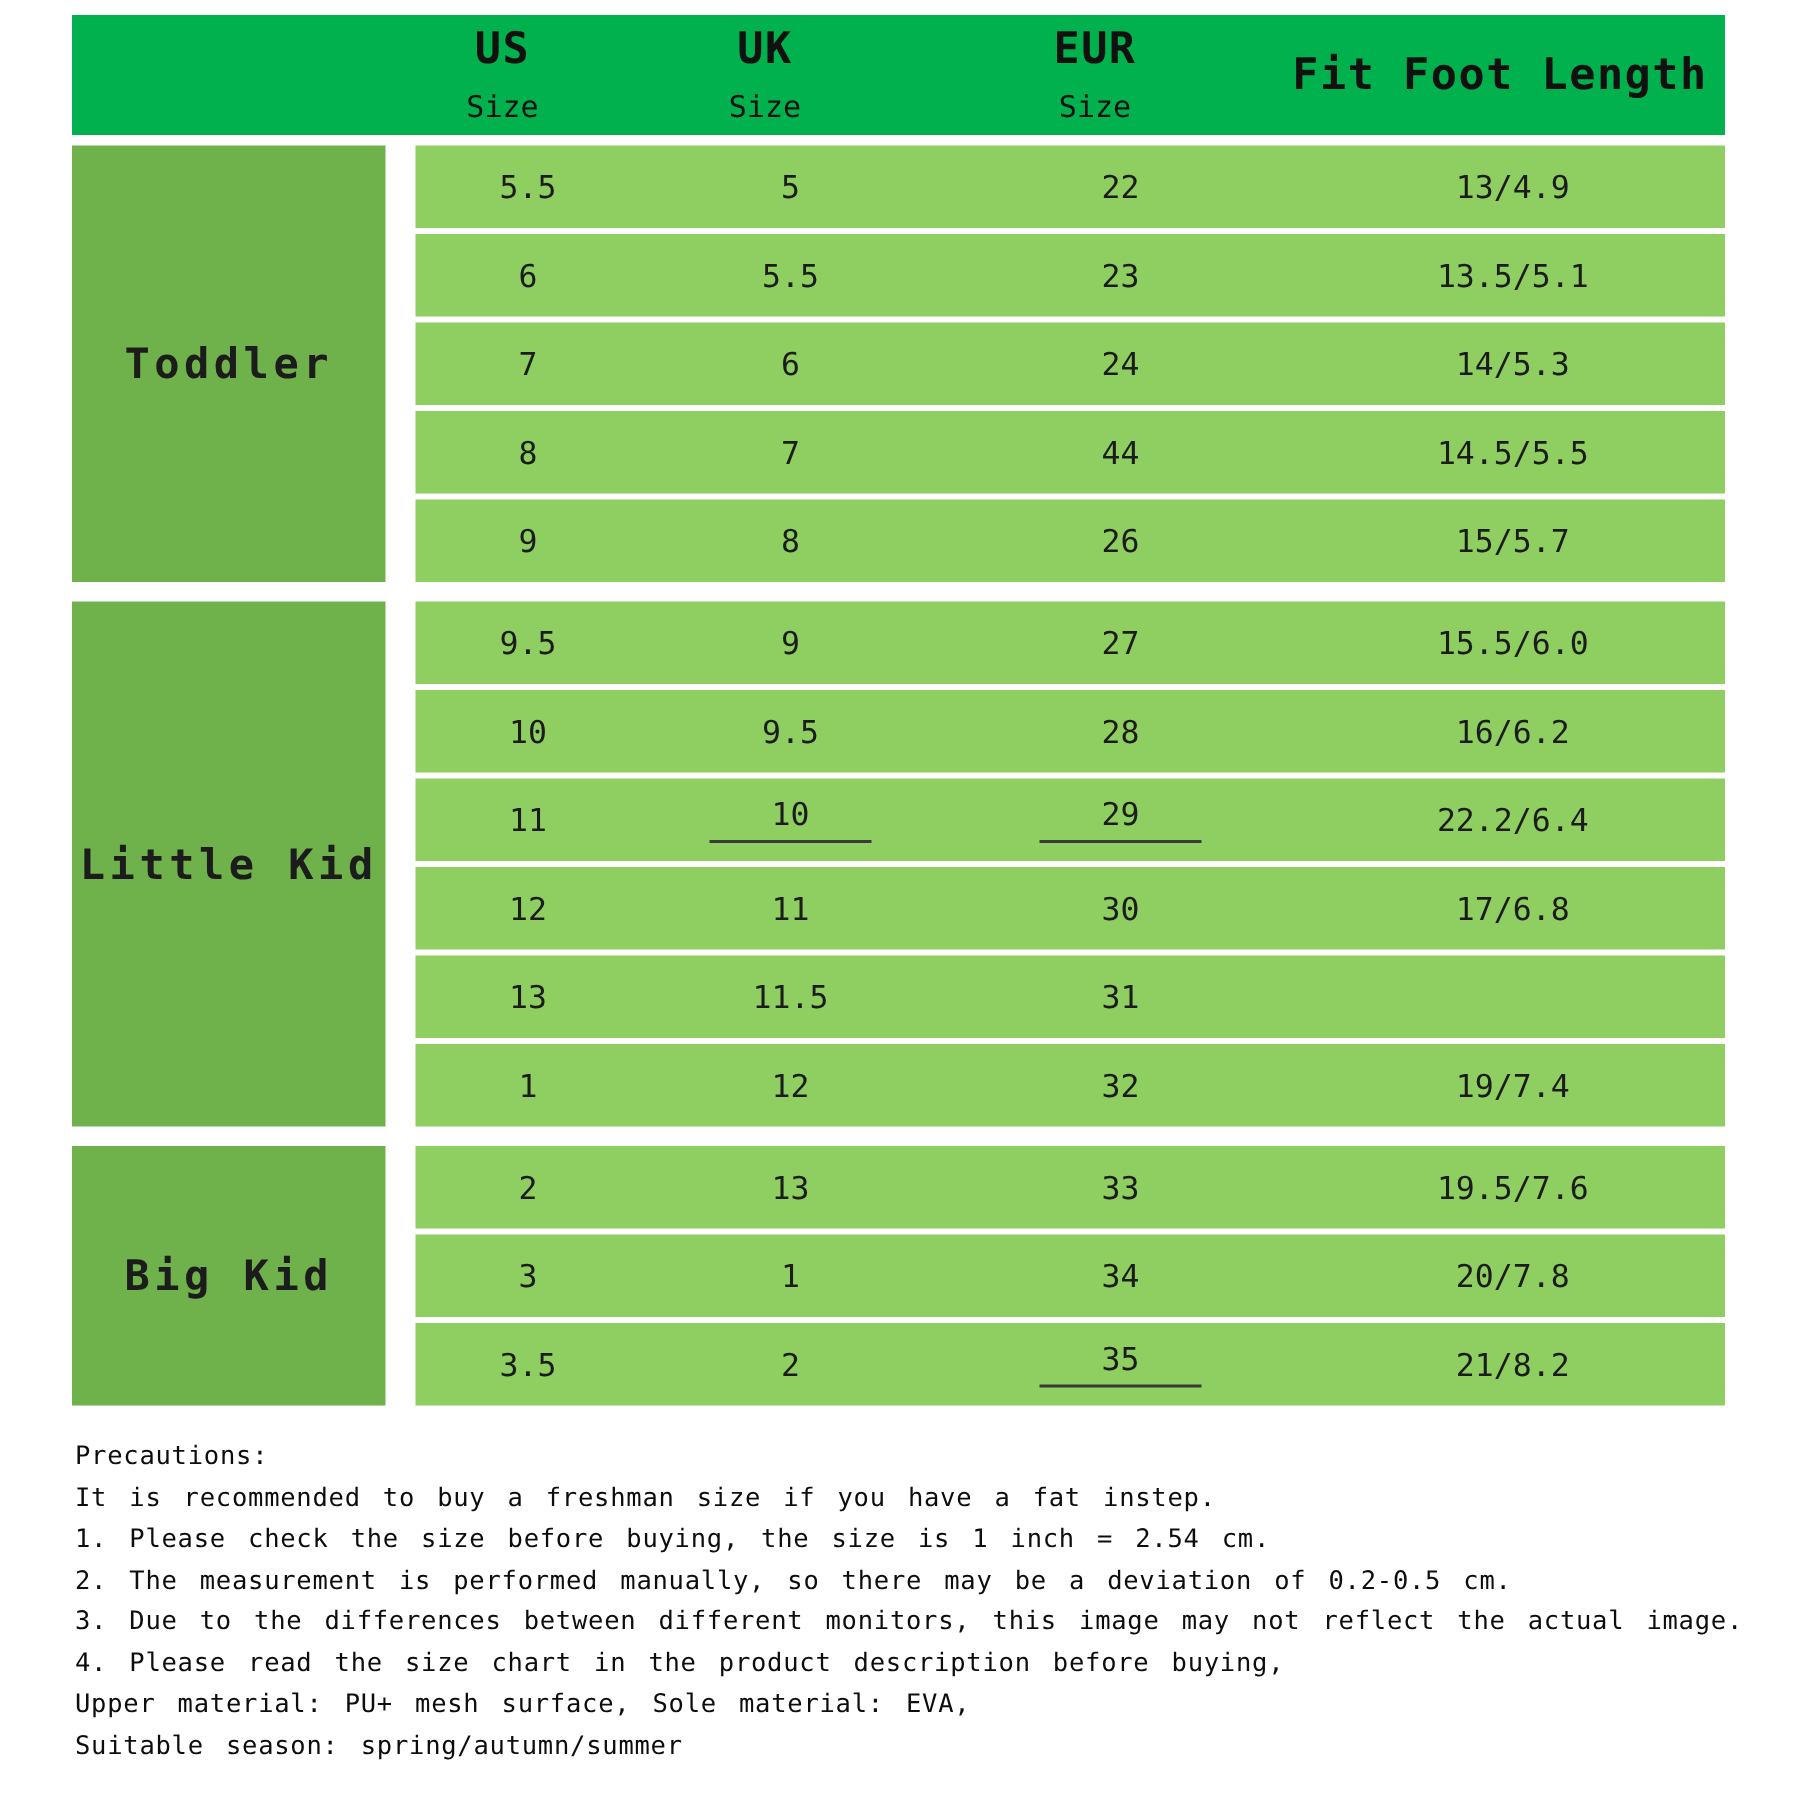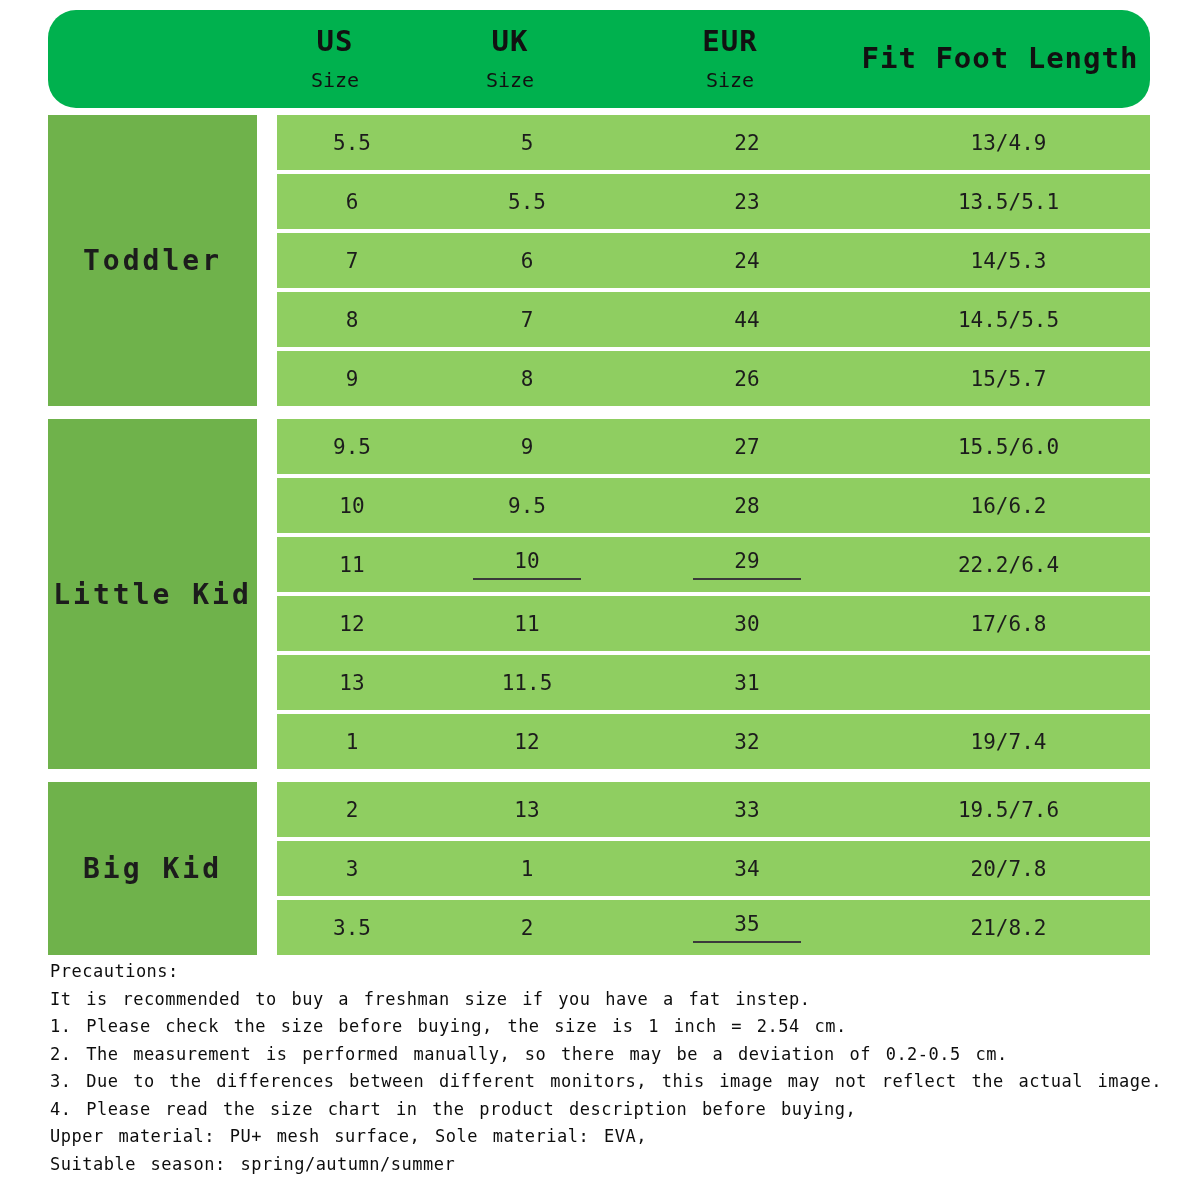--- a/index.html
+++ b/index.html
@@ -21,23 +21,22 @@
   .size-table {
     position: absolute;
     left: 48px;
     top: 10px;
     width: 1102px;
   }
   .header-row {
     display: grid;
     grid-template-columns: 212px 150px 200px 240px 1fr;
     background: var(--header-bg, #00b14e);
-    height: 98px;
+    height: 80px;
     align-items: center;
-    border-radius: 28px;
   }
   .header-cell { text-align: center; }
   .h-title {
     font-size: 29px;
     font-weight: bold;
     letter-spacing: 1px;
     line-height: 1.1;
   }
   .h-sub {
     font-size: 20px;

